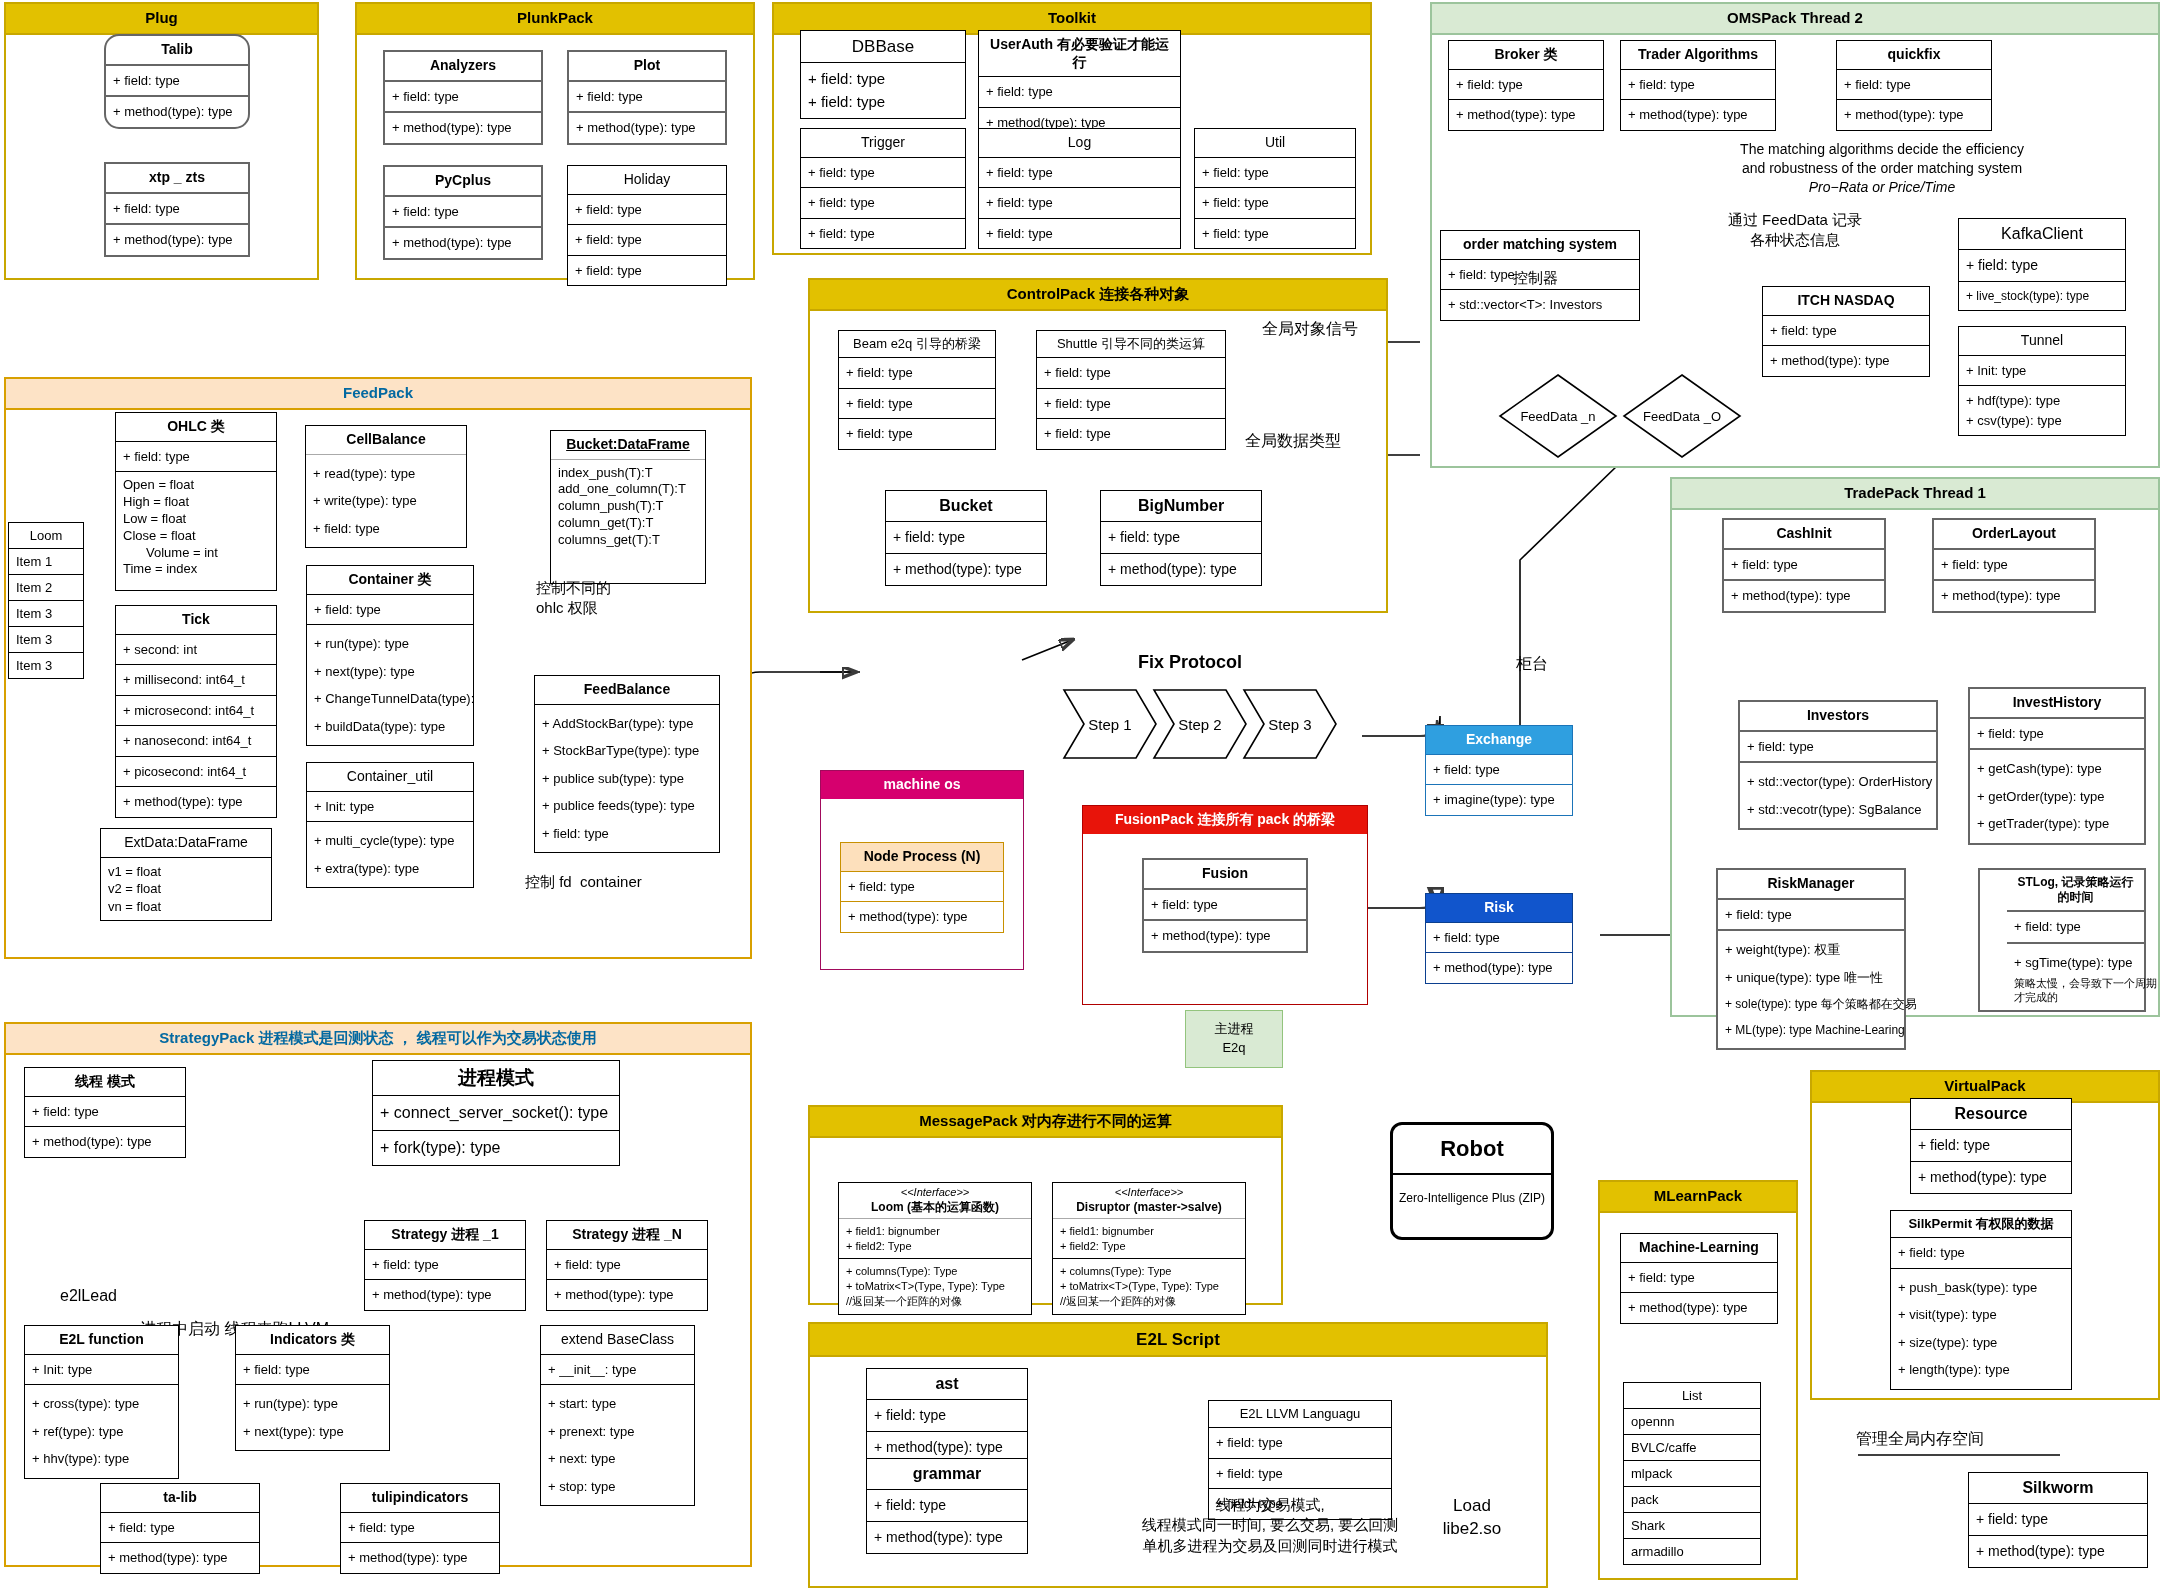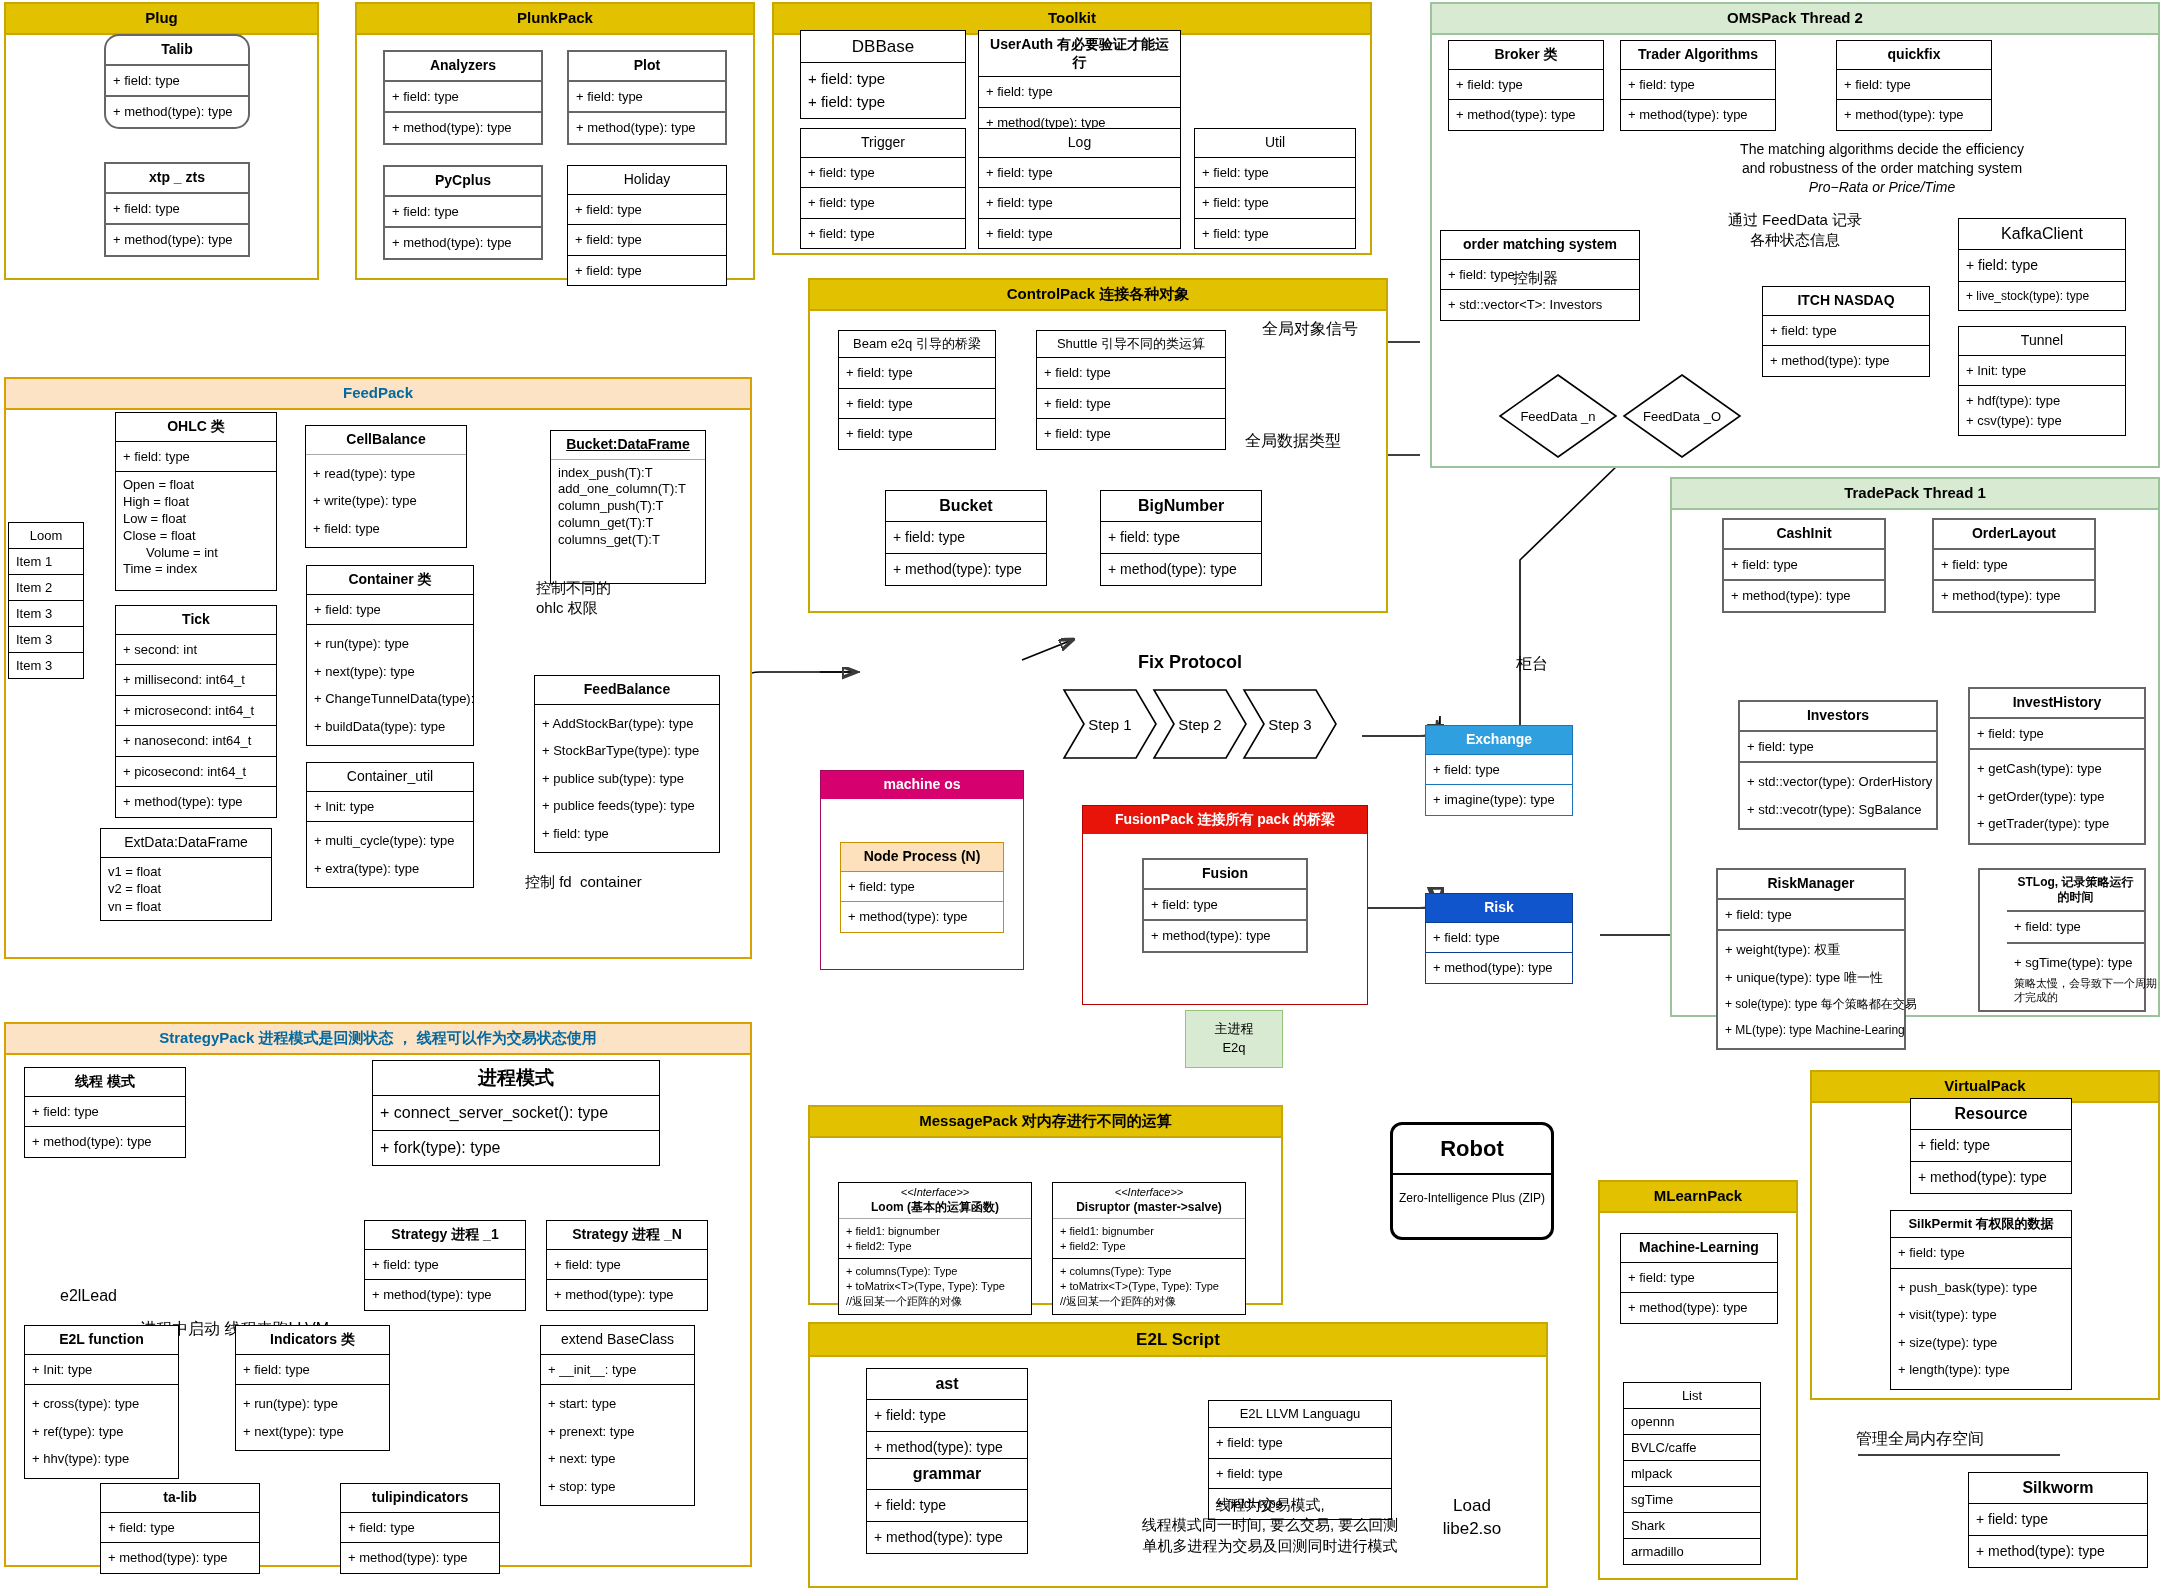--- a/index.html
+++ b/index.html
@@ -692,21 +692,21 @@
   </div>
   <div class="cls thin" style="left:24px;top:1067px;width:162px;">
     <div class="hdr">线程  模式</div>
     <div class="sec">
         <div class="ln">+ field: type</div>
       </div>
     <div class="sec">
         <div class="ln">+ method(type): type</div>
       </div>
   </div>
-  <div class="cls thin" style="left:372px;top:1060px;width:288px;">
+  <div class="cls thin" style="left:372px;top:1060px;width:248px;">
     <div class="hdr" style="font-size:19px;">进程模式</div>
     <div class="sec">
         <div class="ln" style="font-size:16px;">+ connect_server_socket(): type</div>
       </div>
     <div class="sec">
         <div class="ln" style="font-size:16px;">+ fork(type): type</div>
       </div>
   </div>
   <div class="cls thin" style="left:364px;top:1220px;width:162px;">
     <div class="hdr">Strategy 进程 _1</div>
@@ -871,21 +871,21 @@
       </div>
     <div class="sec">
         <div class="ln">+ method(type): type</div>
       </div>
   </div>
   <div class="listbox" style="left:1623px;top:1382px;width:138px;">
     <div class="hdr">List</div>
     <div class="li">opennn</div>
     <div class="li">BVLC/caffe</div>
     <div class="li">mlpack</div>
-    <div class="li">sgTime</div>
+    <div class="li">pack</div>
     <div class="li">Shark</div>
     <div class="li">armadillo</div>
   </div>
 
   <div class="pkg yellow" style="left:1810px;top:1070px;width:350px;height:330px;">
     <div class="pkg-title">VirtualPack</div>
   </div>
   <div class="cls thin" style="left:1910px;top:1098px;width:162px;">
     <div class="hdr" style="font-size:16px;">Resource</div>
     <div class="sec">

